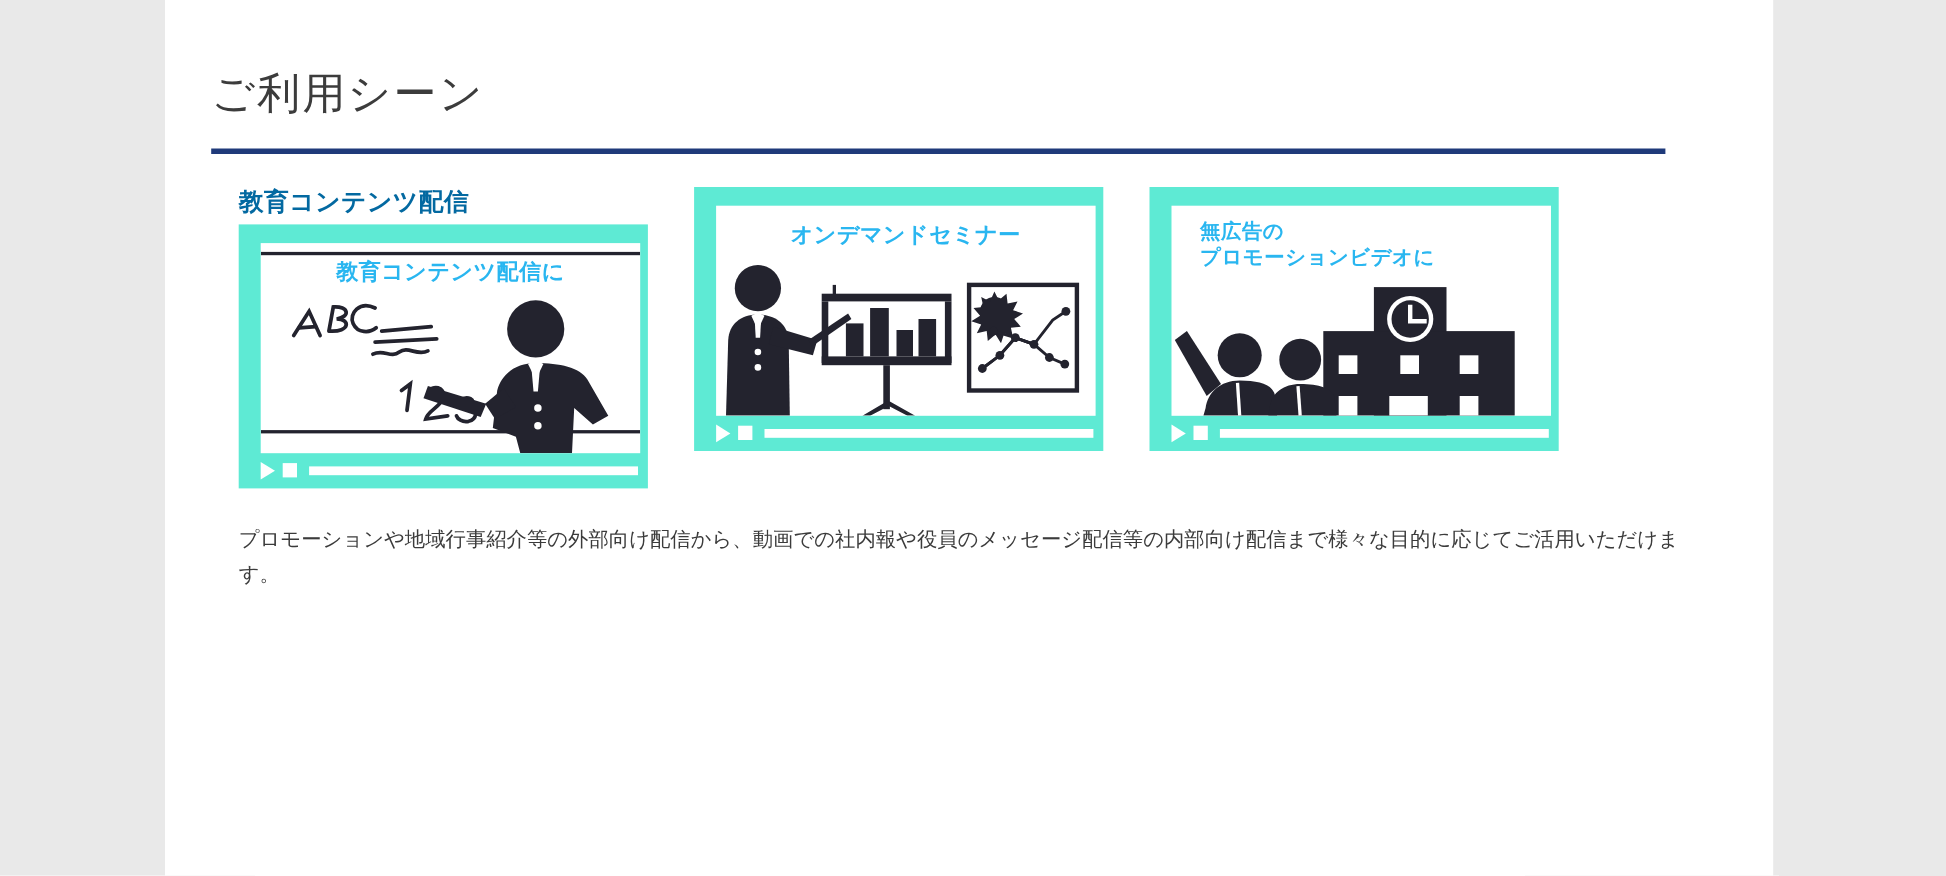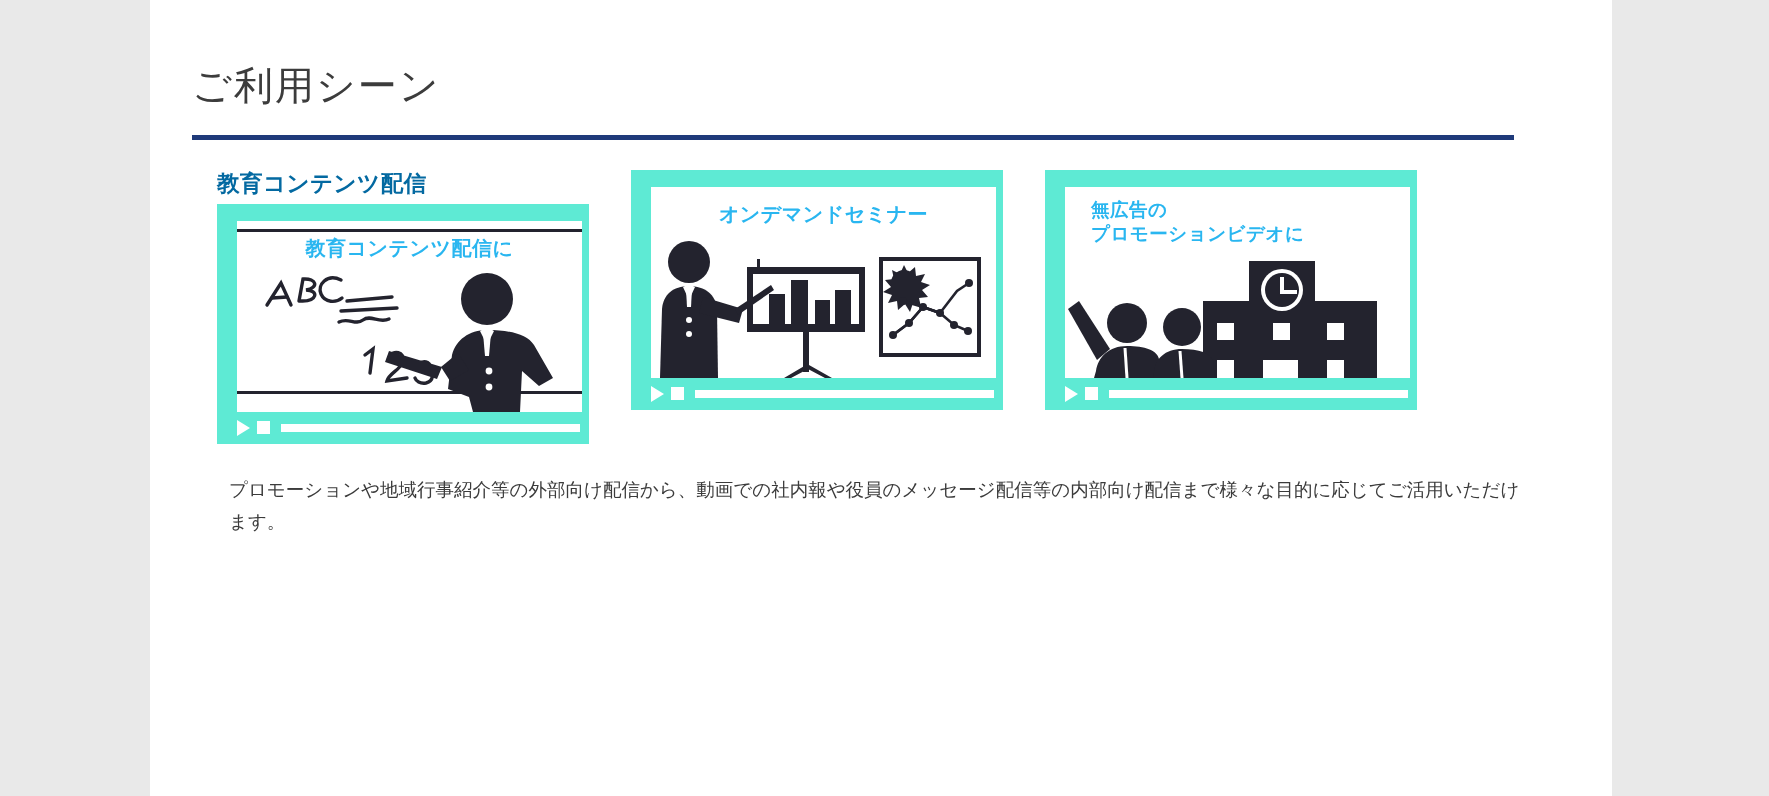--- a/index.html
+++ b/index.html
@@ -134,21 +134,21 @@
 
   .body-copy {
     margin-top: 30px;
     margin-left: 25px;
     width: 1330px;
     font-size: 18.5px;
     line-height: 1.72;
     color: #3b3b3b;
     font-family: "Liberation Sans", "DejaVu Sans", sans-serif;
   }
-  .body-copy p { margin: 12px; }
+  .body-copy p { margin: 0; }
 </style>
 </head>
 <body>
 
 <div class="page">
   <div class="content">
 
     <h1 class="page-title">ご利用シーン</h1>
     <div class="title-rule"></div>
 

